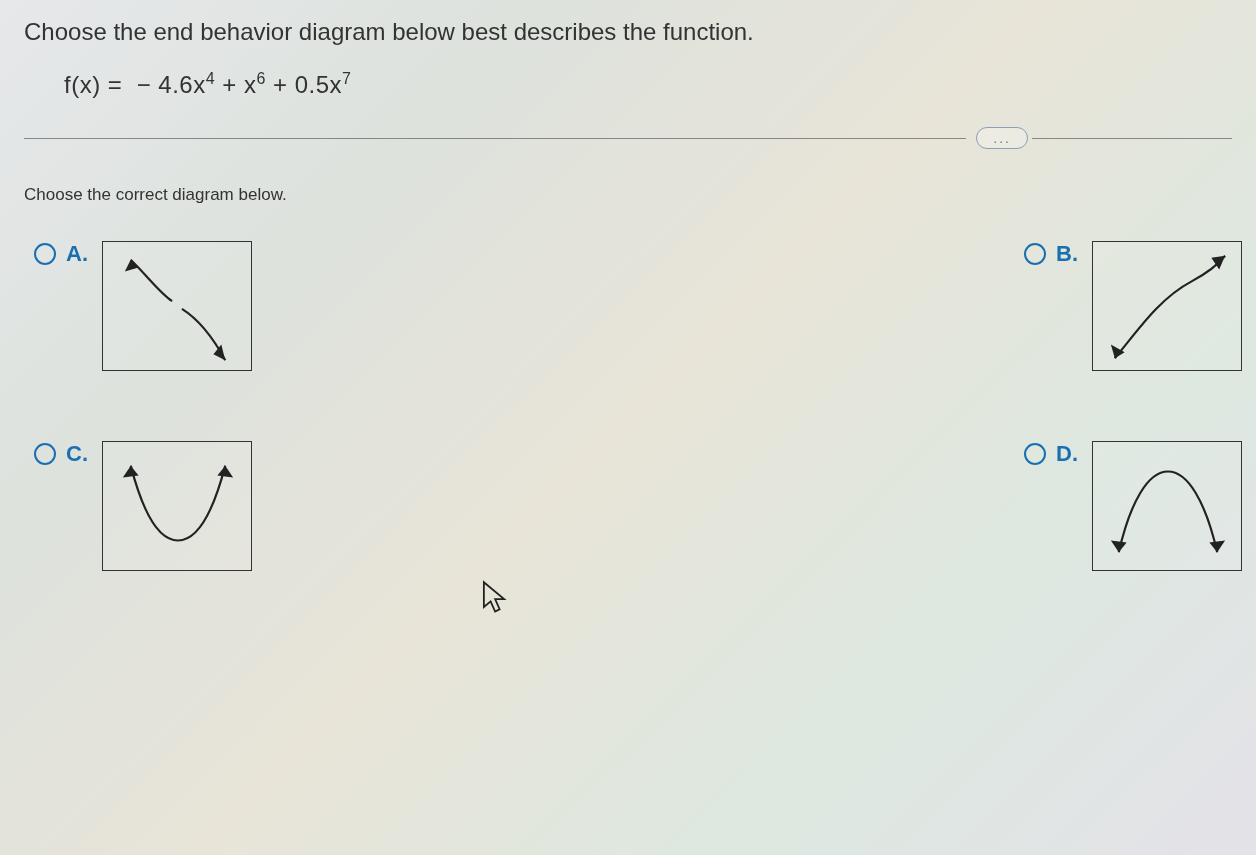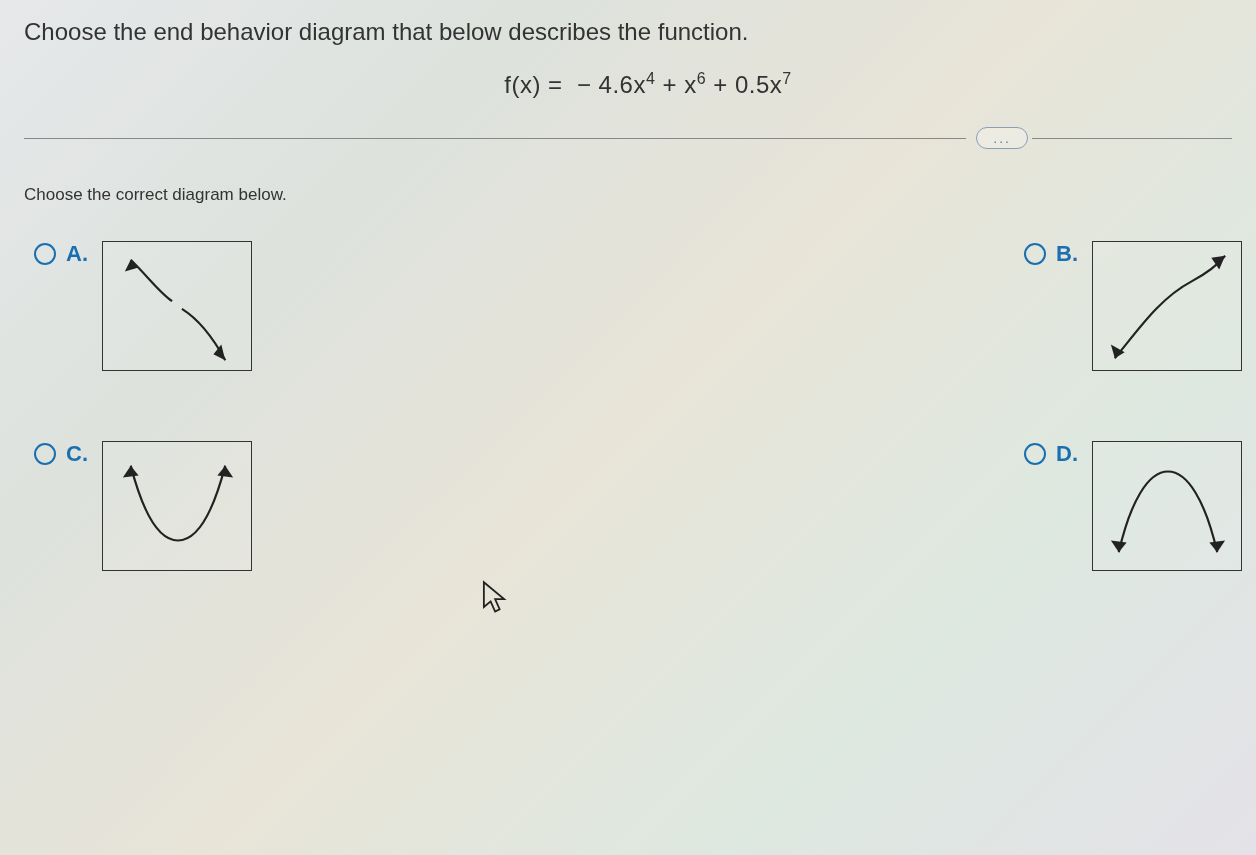--- a/index.html
+++ b/index.html
@@ -19,21 +19,20 @@
     font-size: 24px;
     font-weight: 400;
     color: #333;
     margin-bottom: 24px;
   }
   .formula {
     font-size: 24px;
     color: #333;
     margin: 18px 0 28px 40px;
     letter-spacing: 0.5px;
-    text-align: center;
   }
   .formula sup { font-size: 16px; vertical-align: super; }
   .divider-row {
     display: flex;
     align-items: center;
     margin: 8px 0 36px 0;
   }
   .hr-line {
     flex: 1;
     height: 1px;
@@ -100,21 +99,21 @@
     left: 480px; top: 580px;
     width: 28px; height: 36px;
     pointer-events: none;
   }
 </style>
 </head>
 <body>
 
 <div class="page">
 
-  <div class="prompt">Choose the end behavior diagram that below describes the function.</div>
+  <div class="prompt">Choose the end behavior diagram below best describes the function.</div>
 
   <div class="formula">
     f(x) = &nbsp;− 4.6x<sup>4</sup> + x<sup>6</sup> + 0.5x<sup>7</sup>
   </div>
 
   <div class="divider-row">
     <div class="hr-line"></div>
     <div class="dots-pill">...</div>
     <div class="hr-line" style="flex:0 0 200px"></div>
   </div>

